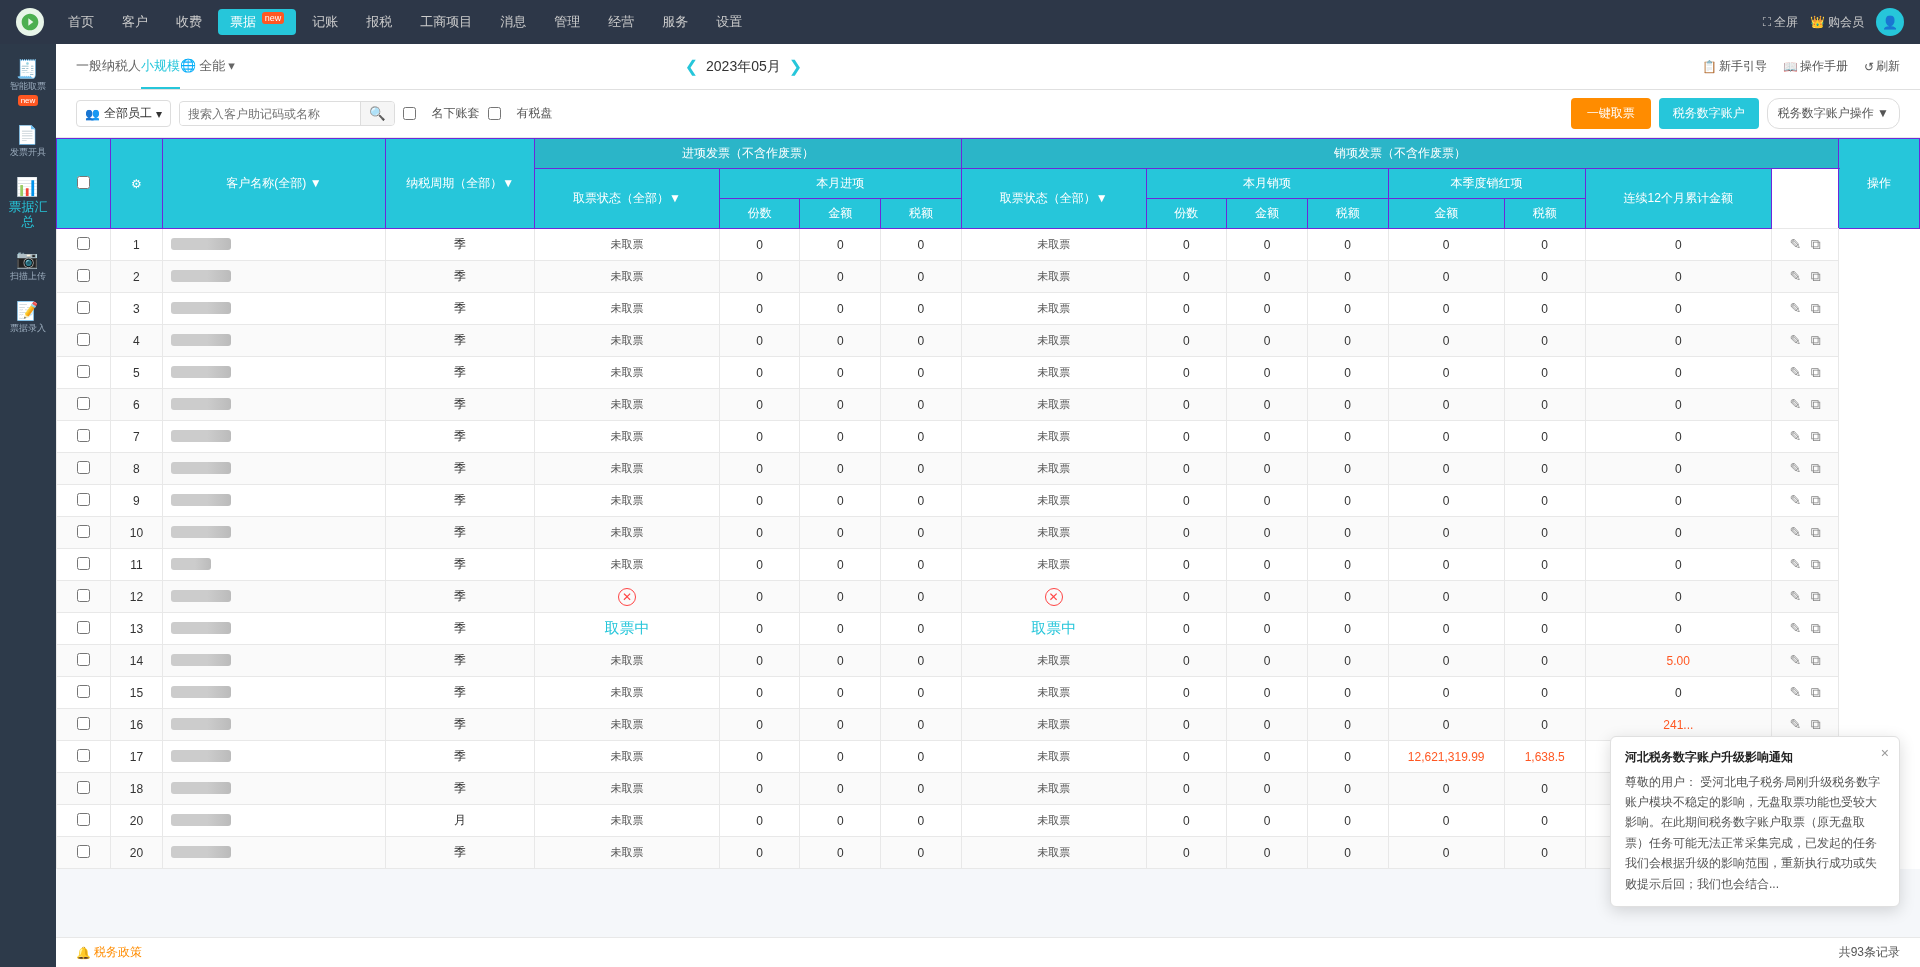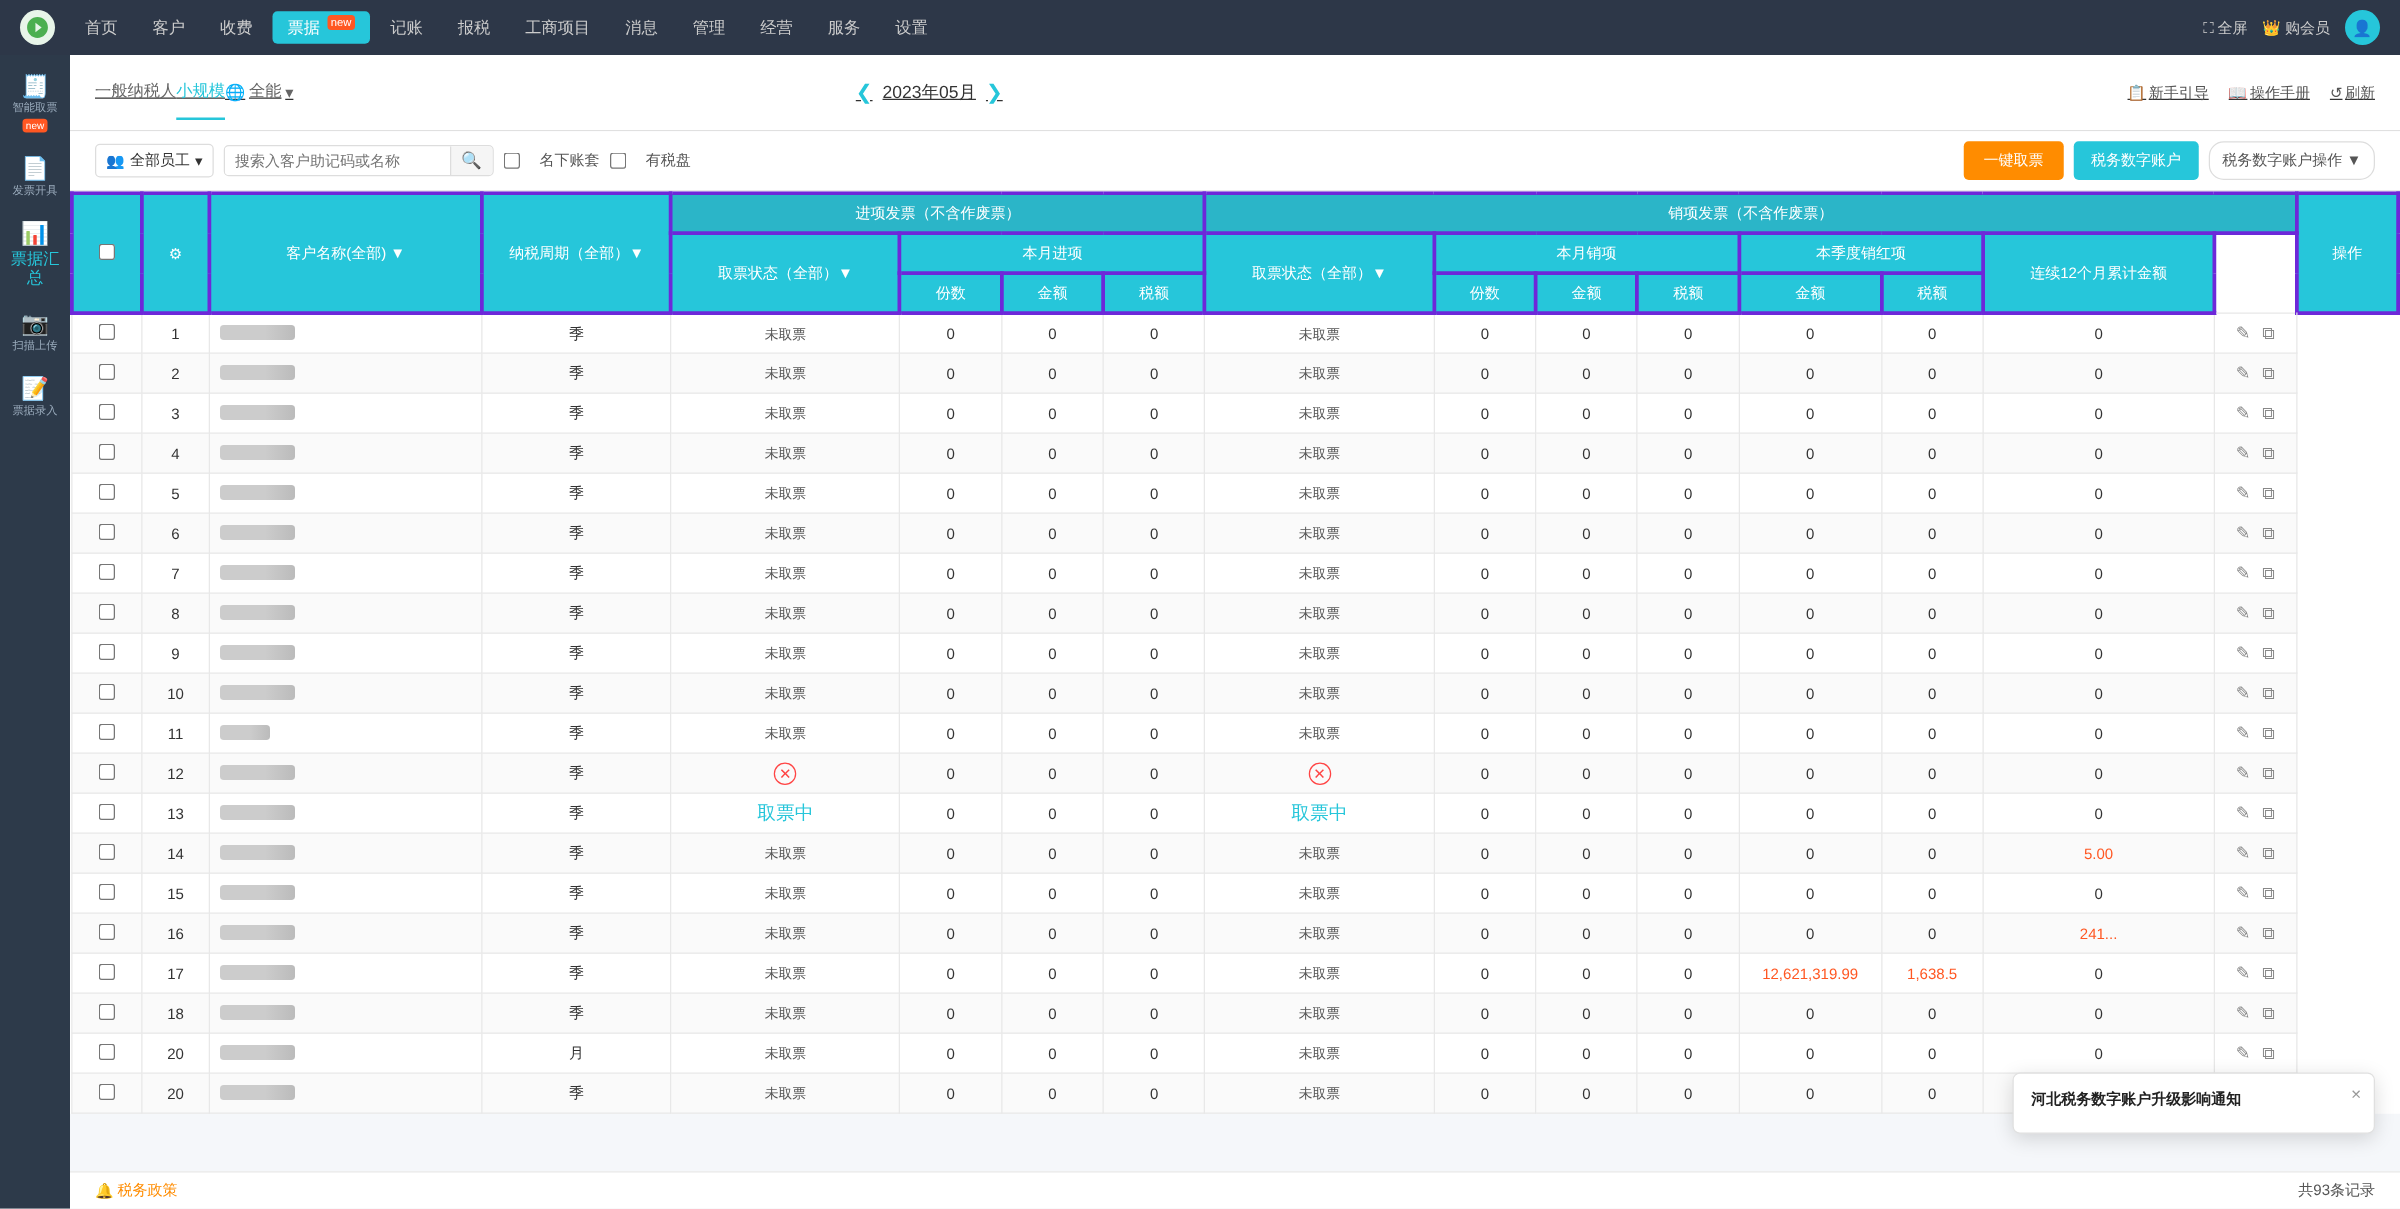--- a/index.html
+++ b/index.html
@@ -40,21 +40,21 @@
     .search-input-wrapper { display: flex; align-items: center; border: 1px solid #ddd; border-radius: 4px; overflow: hidden; }
     .search-input { border: none; outline: none; padding: 4px 8px; font-size: 12px; width: 180px; }
     .search-btn { background: #f5f5f5; border: none; border-left: 1px solid #ddd; padding: 4px 8px; cursor: pointer; color: #666; }
     .checkbox-label { display: flex; align-items: center; gap: 16px; font-size: 12px; color: #555; cursor: pointer; }
     .checkbox-label input { cursor: pointer; }
     .toolbar-right { margin-left: auto; display: flex; gap: 8px; }
     .btn-primary { background: #ff8c00; color: #fff; border: none; border-radius: 4px; padding: 6px 16px; font-size: 12px; cursor: pointer; white-space: nowrap; }
     .btn-teal { background: #26c6da; color: #fff; border: none; border-radius: 4px; padding: 6px 14px; font-size: 12px; cursor: pointer; white-space: nowrap; }
     .btn-outline { background: #fff; color: #555; border: 1px solid #ddd; border-radius: 12px; padding: 6px 10px; font-size: 12px; cursor: pointer; display: flex; align-items: center; gap: 4px; }
     .data-table { width: 100%; border-collapse: collapse; background: #fff; font-size: 12px; }
-    .data-table th { background: #26c6da; color: #fff; padding: 6px 20px; text-align: center; border: 3px solid #6d28d9; white-space: nowrap; font-weight: normal; }
+    .data-table th { background: #26c6da; color: #fff; padding: 6px 20px; text-align: center; border: 1px solid #6d28d9; white-space: nowrap; font-weight: normal; }
     .data-table th.group-header { background: #26c6da; font-size: 12px; }
     .data-table td { padding: 6px 8px; text-align: center; border: 1px solid #e8e8e8; white-space: nowrap; color: #333; }
     .data-table tr:nth-child(even) td { background: #fafafa; }
     .row-index { color: #666; }
     .blurred { color: transparent; text-shadow: 0 0 6px rgba(0,0,0,0.4); user-select: none; background: linear-gradient(90deg, #ccc 60%, #bbb 100%); border-radius: 3px; display: inline-block; min-width: 60px; height: 12px; }
     .status-badge { background: none; color: #555; font-size: 11px; }
     .status-error { display: inline-flex; align-items: center; justify-content: center; width: 18px; height: 18px; border: 1.5px solid #f44; border-radius: 50%; color: #f44; font-size: 12px; }
     .status-fetching { color: #26c6da; font-size: 15px; }
     .action-btn { background: none; border: none; cursor: pointer; color: #888; font-size: 14px; padding: 1px 3px; }
     .highlight-val { color: #ff5722; }
@@ -78,21 +78,21 @@
     
     .table-wrapper { flex: 1; overflow: auto; }
 
     .th-checkbox { width: 28px; }
     .th-settings { width: 28px; }
     .col-name { min-width: 180px; text-align: left; }
     .col-period { width: 70px; }
 
     .overall-header { background: #2bb5c8 !important; }
 
-    .sub-tabs-container { display: flex; align-items: center; background: #fff; padding: 0 20px; border-bottom: 1px solid #e0e0e0; height: 61px; text-decoration: underline; }
+    .sub-tabs-container { display: flex; align-items: center; background: #fff; padding: 0 20px; border-bottom: 1px solid #e0e0e0; height: 46px; }
   </style>
 </head>
 <body>
 
 <div class="top-nav">
   <div class="logo">
     <svg viewBox="0 0 24 24" fill="#4caf50">
         <path d="M12 2C6.48 2 2 6.48 2 12s4.48 10 10 10 10-4.48 10-10S17.52 2 12 2zm-2 14.5v-9l6 4.5-6 4.5z"></path>
       </svg>
   </div>
@@ -673,13 +673,15 @@
         <span>税务政策</span>
       </span>
       <span style="margin-left: auto;">共93条记录</span>
     </div>
   </div>
 </div>
 
 <div class="popup-notification" id="popup-notification">
   <div class="popup-title">河北税务数字账户升级影响通知</div>
   <button class="popup-close">×</button>
+  <div class="popup-content" id="popup-content">尊敬的用户：
+受河北电子税务局刚升级税务数字账户模块不稳定的影响，无盘取票功能也受较大影响。在此期间税务数字账户取票（原无盘取票）任务可能无法正常采集完成，已发起的任务我们会根据升级的影响范围，重新执行成功或失败提示后回；我们也会结合...</div>
 </div>
 
 </body></html>

